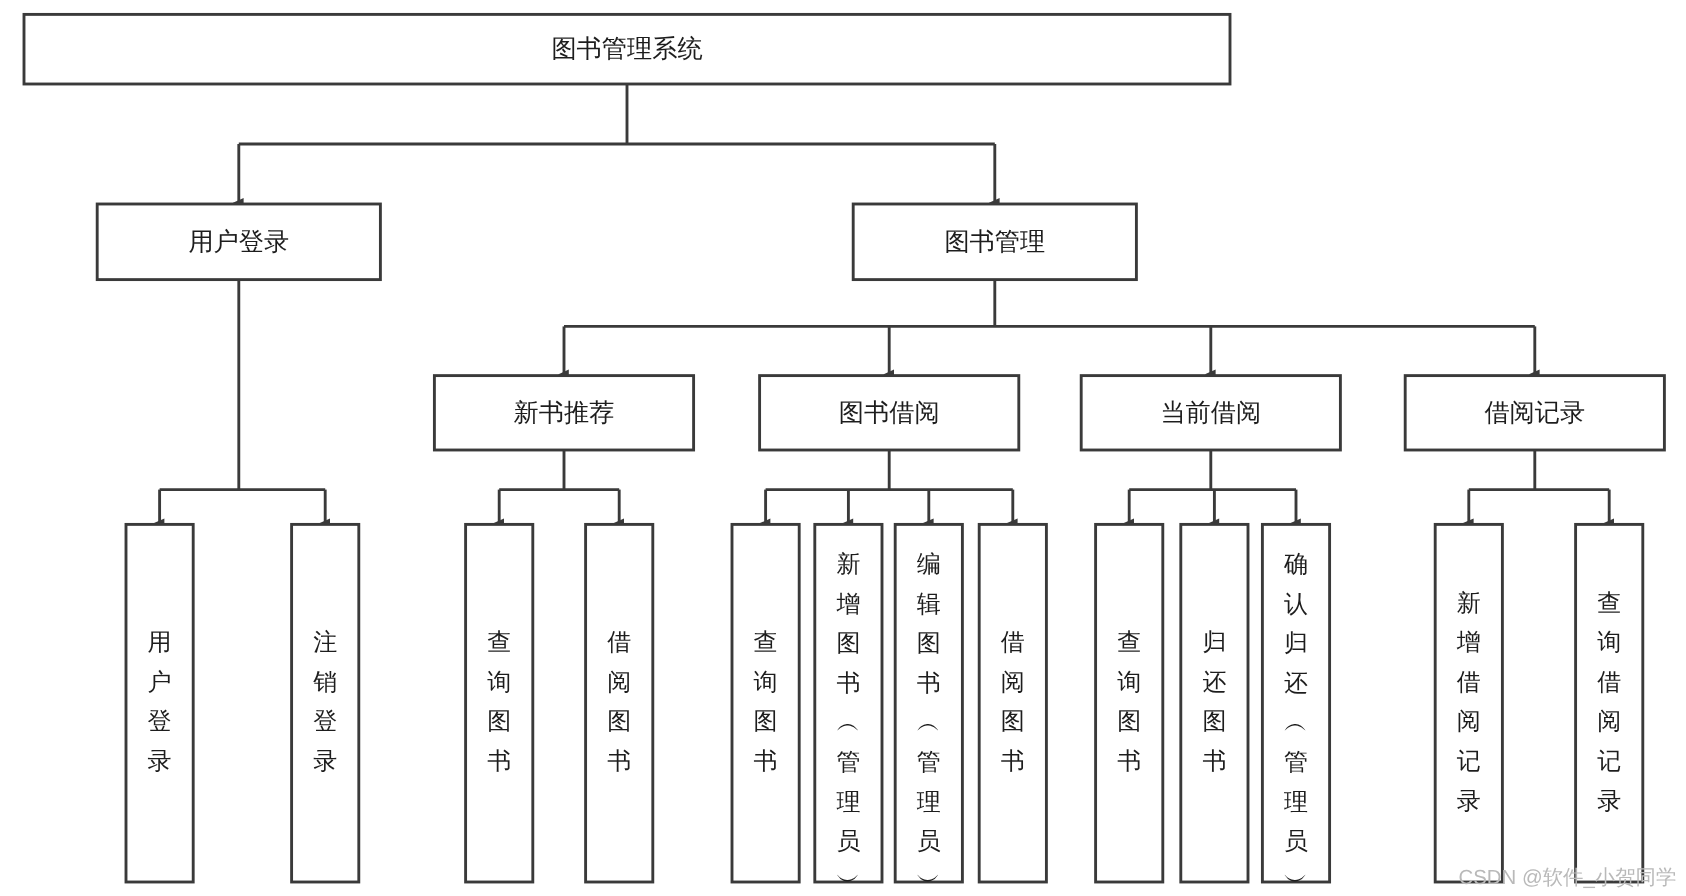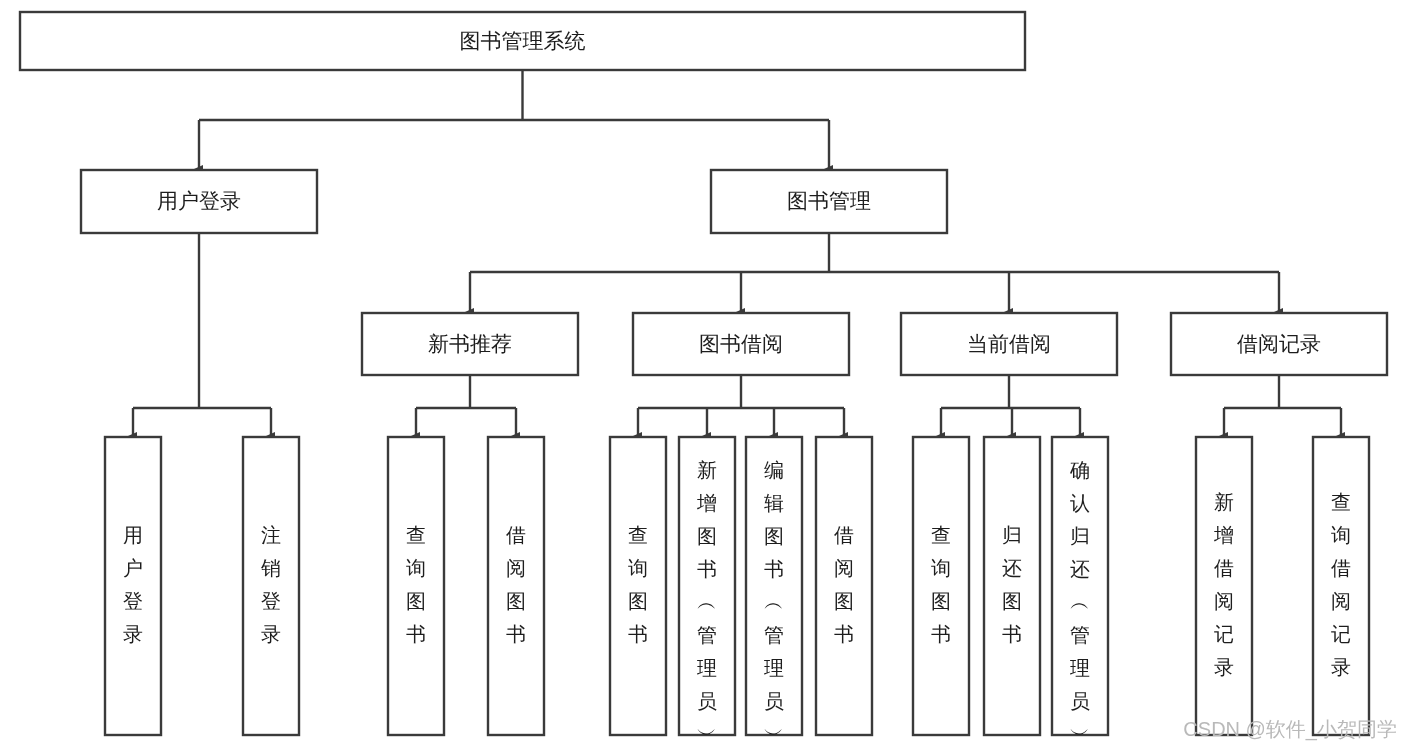--- a/index.html
+++ b/index.html
@@ -6,21 +6,21 @@
   body{width:1405px;height:747px;overflow:hidden;
        font-family:"Liberation Sans","DejaVu Sans",sans-serif;}
   #diagram-root{position:relative;width:1405px;height:747px;background:#fff;}
   svg.flow{position:absolute;left:0;top:0;width:1405px;height:747px;}
   .node-box{fill:#ffffff;stroke:#3a3a3a;stroke-width:2.4;}
   .edge{stroke:#3a3a3a;stroke-width:2.4;fill:none;}
   .node-label{font-family:"Liberation Sans","DejaVu Sans",sans-serif;
               fill:#1d1d1d;font-size:21px;text-anchor:middle;dominant-baseline:middle;}
   .leaf-char{font-family:"Liberation Sans","DejaVu Sans",sans-serif;
              fill:#1d1d1d;font-size:20px;text-anchor:middle;dominant-baseline:middle;}
-  .watermark{position:absolute;right:8px;bottom:4px;font-size:20px;color:#b9b9b9;
+  .watermark{position:absolute;right:8px;bottom:4px;font-size:17px;color:#b9b9b9;
              font-family:"Liberation Sans","DejaVu Sans",sans-serif;white-space:nowrap;}
 </style>
 </head>
 <body>
 
 <div id="diagram-root">
 
   <svg class="flow" viewBox="0 0 1405 747">
     <defs>
       <marker id="arrow" markerWidth="10" markerHeight="10" refX="5" refY="5" orient="auto" markerUnits="userSpaceOnUse">

